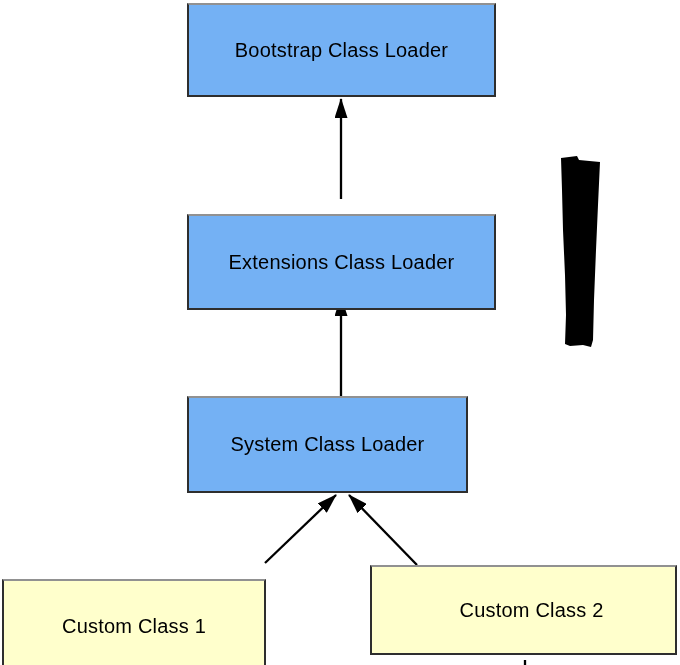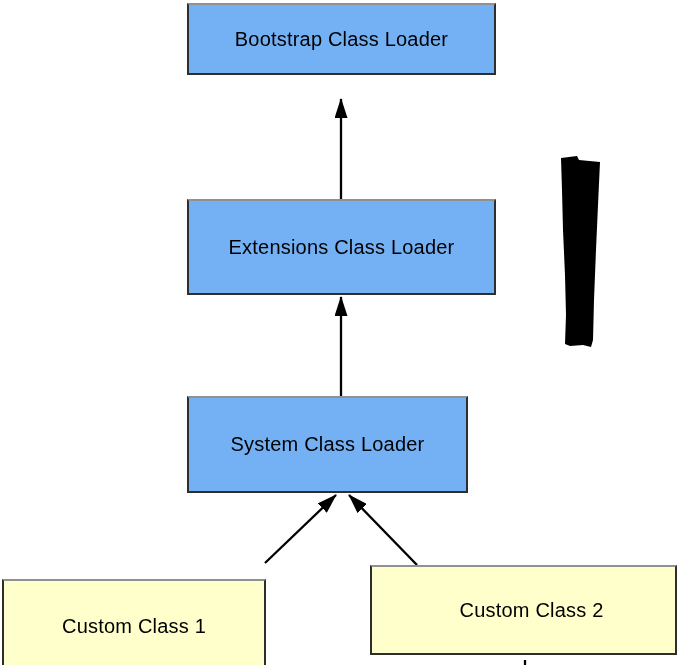--- a/index.html
+++ b/index.html
@@ -44,22 +44,22 @@
     border: 2px solid var(--node-border, #2e2e2e);
     border-top-color: var(--node-border-top, #919191);
     font-size: 20px;
     color: var(--text, #000000);
     text-align: center;
     letter-spacing: 0.2px;
   }
   .node.blue   { background: var(--node-blue, #74b1f4); }
   .node.yellow { background: var(--node-yellow, #ffffcc); }
 
-  #node-bootstrap  { left: 187px; top: 3px;   width: 309px; height: 72px; }
-  #node-extensions { left: 187px; top: 199px; width: 309px; height: 96px; }
+  #node-bootstrap  { left: 187px; top: 3px;   width: 309px; height: 94px; }
+  #node-extensions { left: 187px; top: 214px; width: 309px; height: 96px; }
   #node-system     { left: 187px; top: 396px; width: 281px; height: 97px; }
   #node-custom1    { left: 2px;   top: 563px; width: 264px; height: 95px; margin-top: 16px; }
   #node-custom2    { left: 370px; top: 565px; width: 307px; height: 90px; padding-left: 16px; }
 </style>
 </head>
 <body>
 
 <div class="canvas">
 
   <svg class="overlay" viewBox="0 0 680 665" xmlns="http://www.w3.org/2000/svg">

